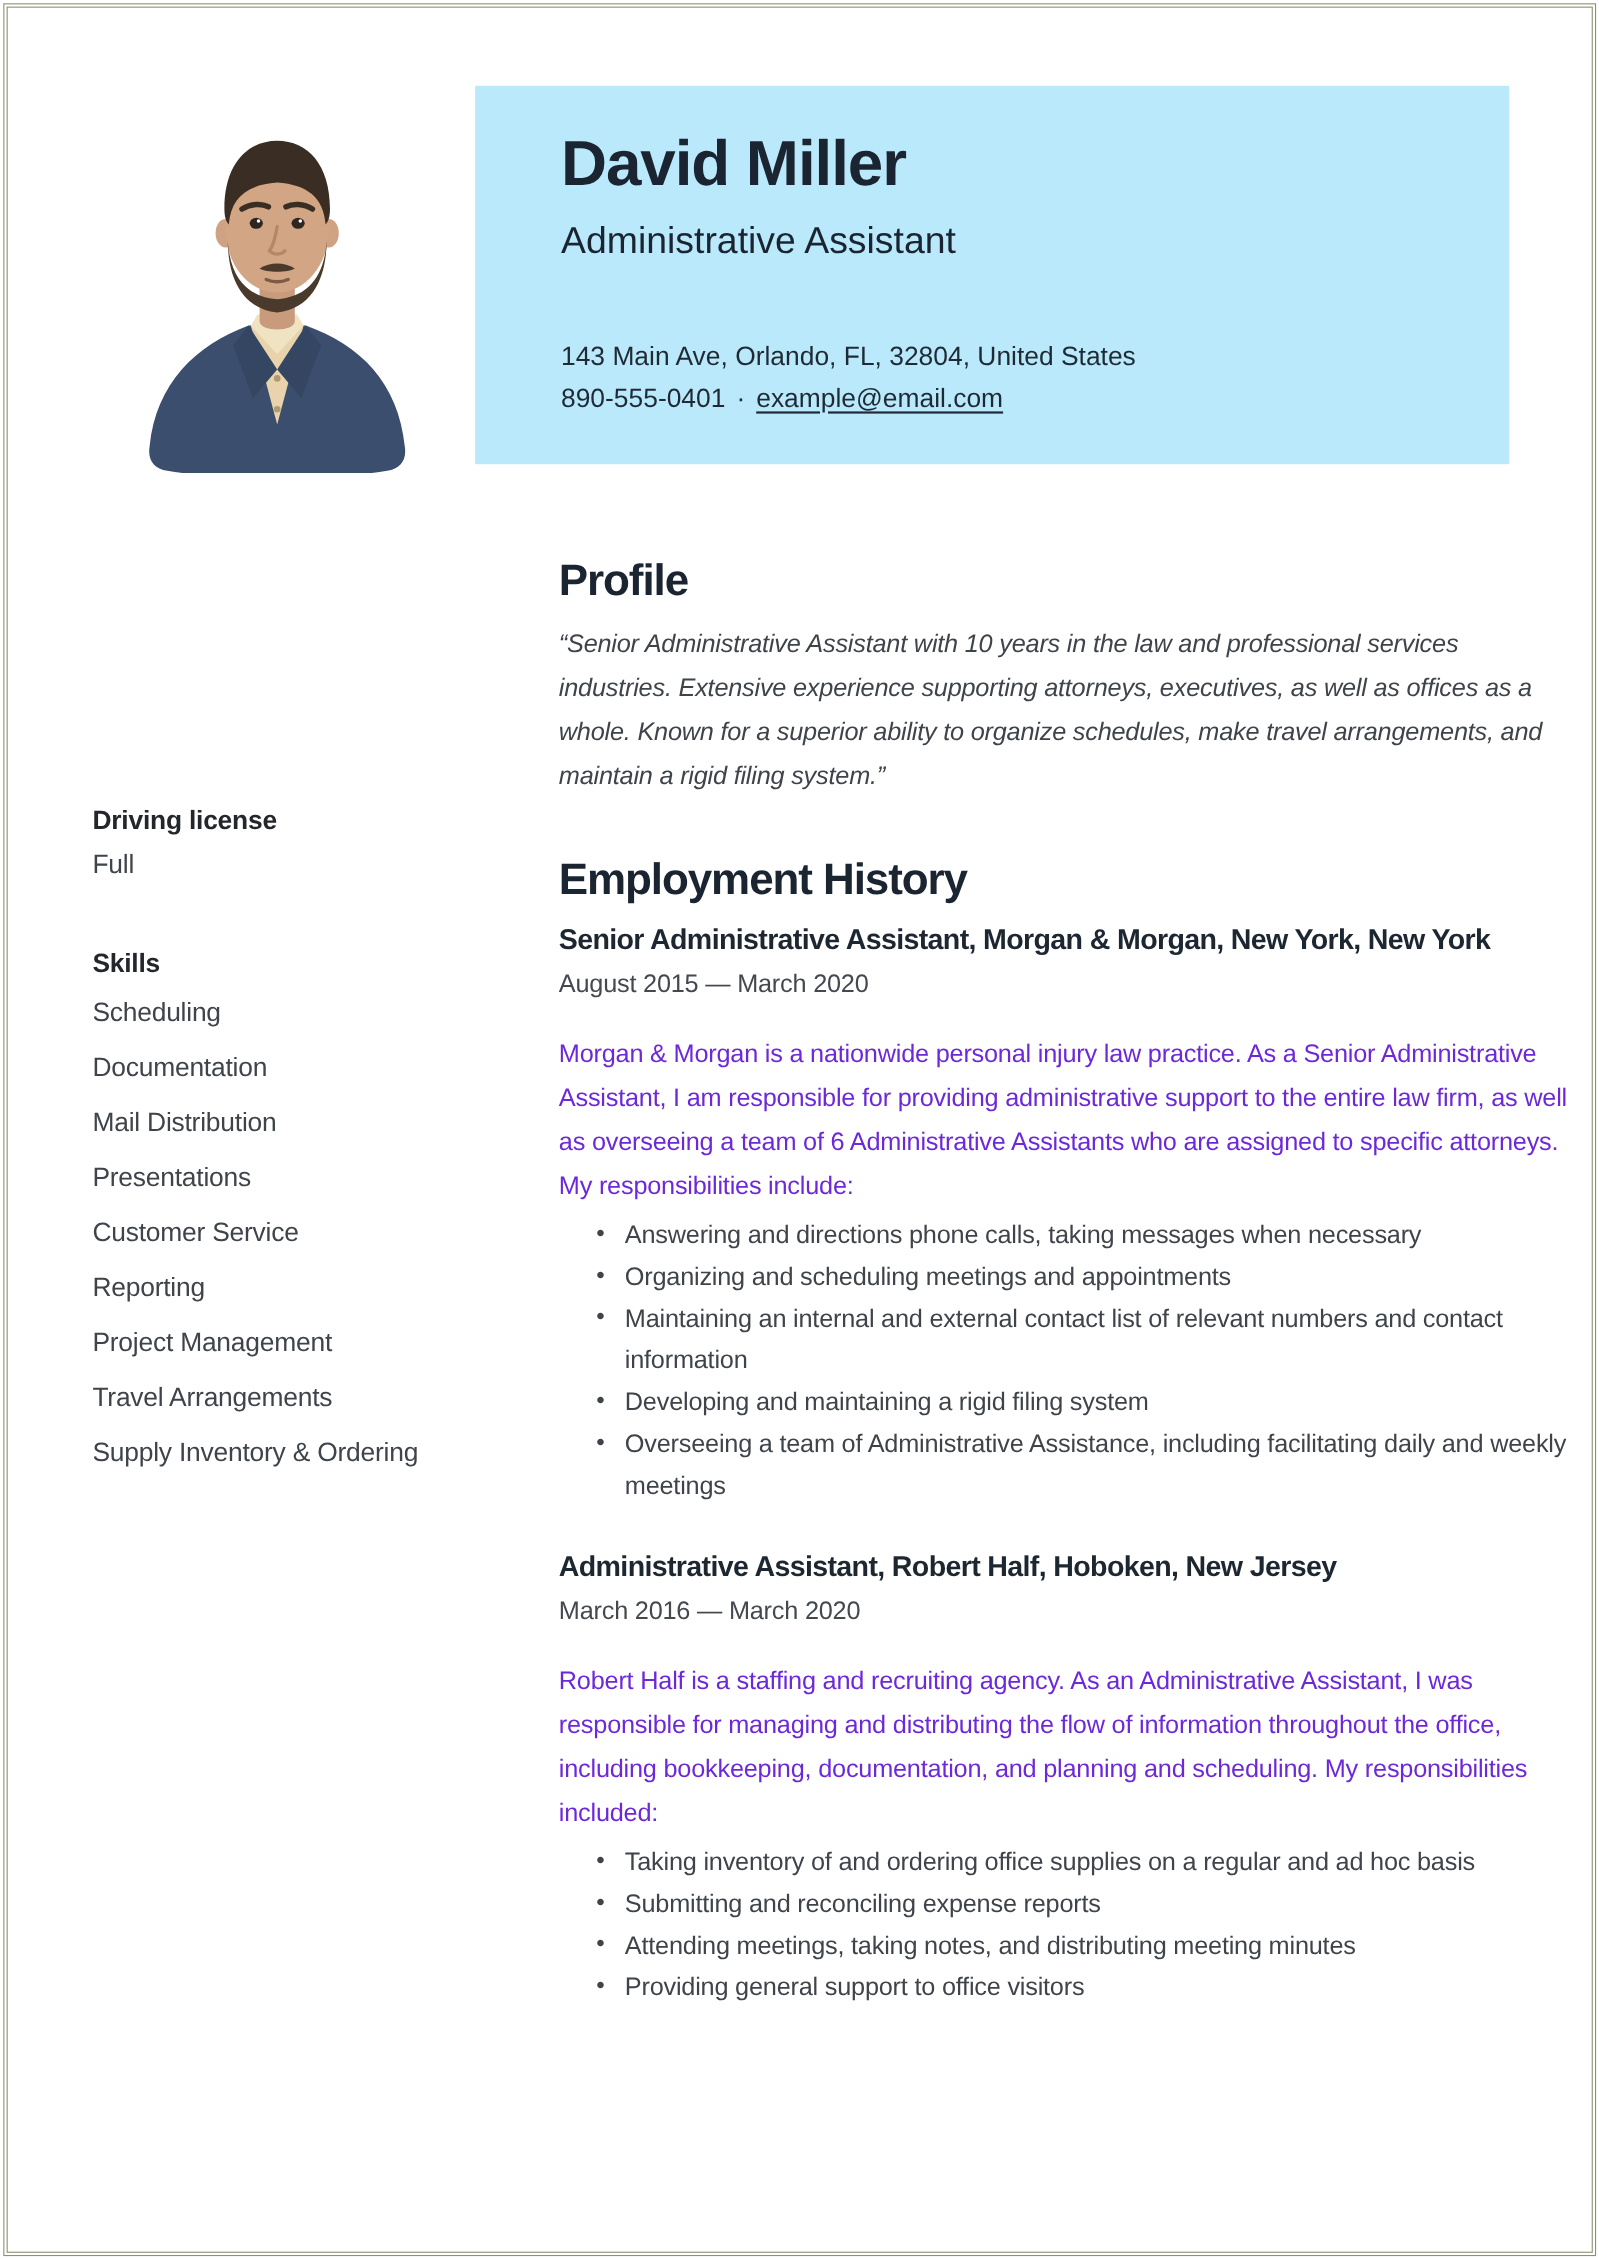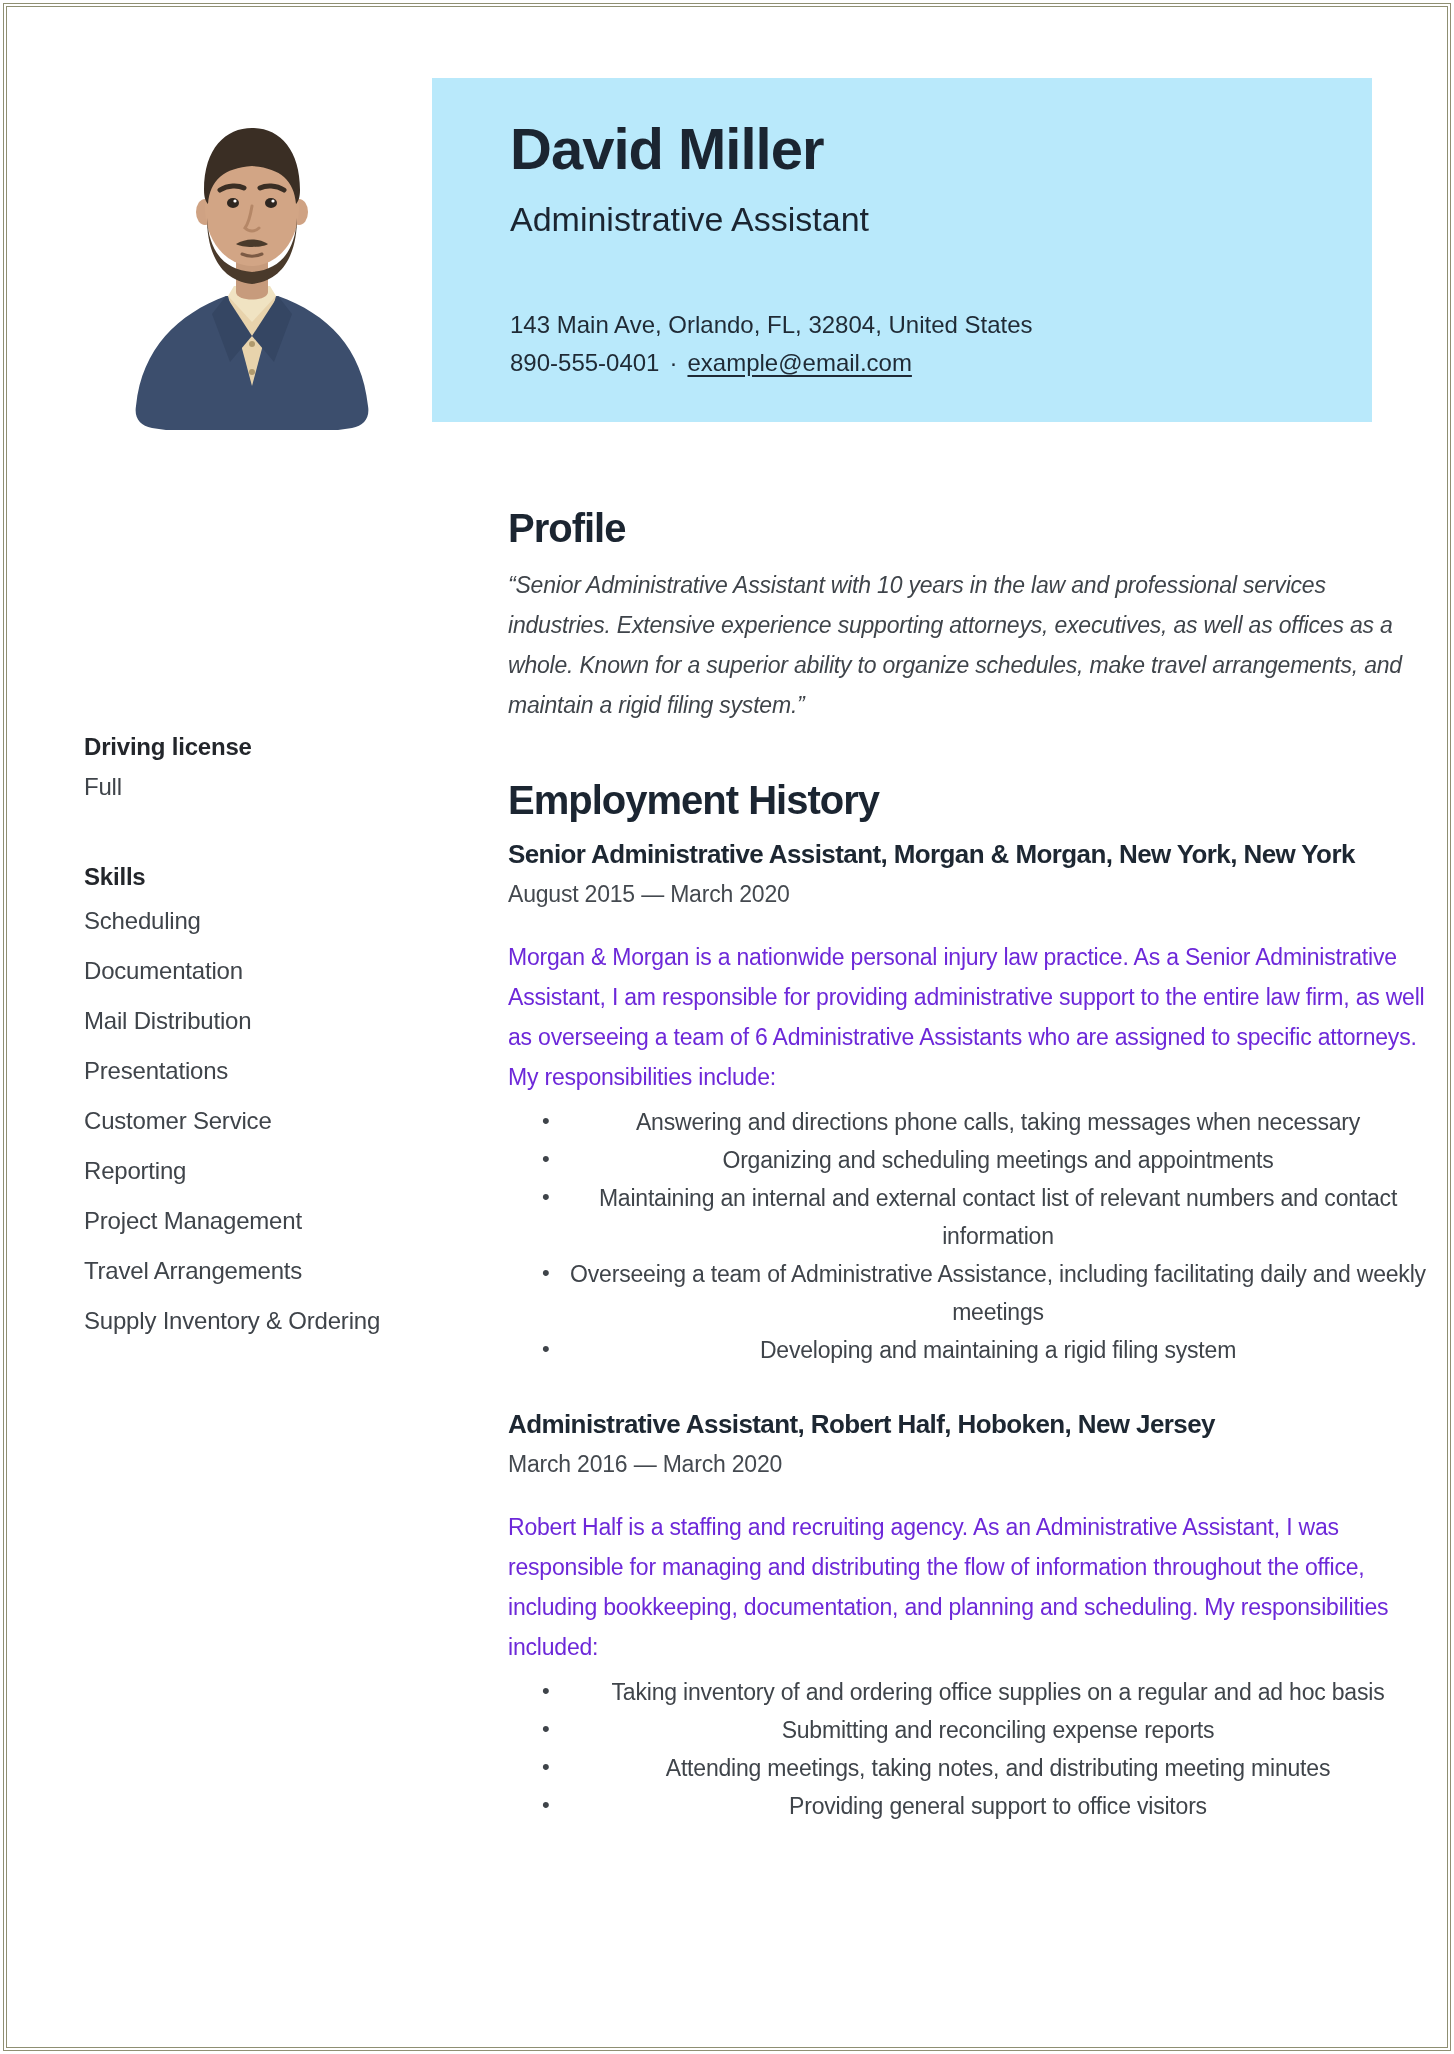--- a/index.html
+++ b/index.html
@@ -52,21 +52,21 @@
   .sec{margin:0;font-size:40px;line-height:46px;font-weight:700;color:#1b2531;letter-spacing:-1px;}
   .profile-text{
     margin:14px 0 0;font-style:italic;
     font-size:23px;line-height:40px;color:#3f444a;letter-spacing:-0.2px;
   }
   .emp-heading{margin-top:52px;}
   .job{margin-top:14px;}
   .job-head{margin:0;font-size:26px;line-height:34px;font-weight:700;color:#1d2732;letter-spacing:-0.6px;white-space:nowrap;}
   .dates{margin-top:8px;font-size:23px;line-height:30px;color:#44494f;letter-spacing:-0.2px;}
   .desc{margin:28px 0 6px;font-size:23px;line-height:40px;color:#6d28d9;letter-spacing:-0.2px;}
-  .bullets{list-style:none;margin:0;padding:0 0 0 60px;text-align:center;}
+  .bullets{list-style:none;margin:0;padding:0 0 0 60px;}
   .bullets li{
     position:relative;font-size:23px;line-height:38px;color:#3f444a;letter-spacing:-0.2px;
   }
   .bullets li::before{
     content:"\2022";position:absolute;left:-26px;top:-1px;
     font-size:22px;color:#3f444a;
   }
   .job2{margin-top:38px;}
 </style>
 </head>
@@ -153,22 +153,22 @@
     <h2 class="sec emp-heading">Employment History</h2>
 
     <section class="job">
       <h3 class="job-head">Senior Administrative Assistant, Morgan &amp; Morgan, New York, New York</h3>
       <div class="dates">August 2015 — March 2020</div>
       <p class="desc">Morgan &amp; Morgan is a nationwide personal injury law practice. As a Senior Administrative Assistant, I am responsible for providing administrative support to the entire law firm, as well as overseeing a team of 6 Administrative Assistants who are assigned to specific attorneys. My responsibilities include:</p>
       <ul class="bullets">
         <li>Answering and directions phone calls, taking messages when necessary</li>
         <li>Organizing and scheduling meetings and appointments</li>
         <li>Maintaining an internal and external contact list of relevant numbers and contact information</li>
+        <li>Developing and maintaining a rigid filing system</li>
         <li>Overseeing a team of Administrative Assistance, including facilitating daily and weekly meetings</li>
-        <li>Developing and maintaining a rigid filing system</li>
       </ul>
     </section>
 
     <section class="job job2">
       <h3 class="job-head">Administrative Assistant, Robert Half, Hoboken, New Jersey</h3>
       <div class="dates">March 2016 — March 2020</div>
       <p class="desc">Robert Half is a staffing and recruiting agency. As an Administrative Assistant, I was responsible for managing and distributing the flow of information throughout the office, including bookkeeping, documentation, and planning and scheduling. My responsibilities included:</p>
       <ul class="bullets">
         <li>Taking inventory of and ordering office supplies on a regular and ad hoc basis</li>
         <li>Submitting and reconciling expense reports</li>

